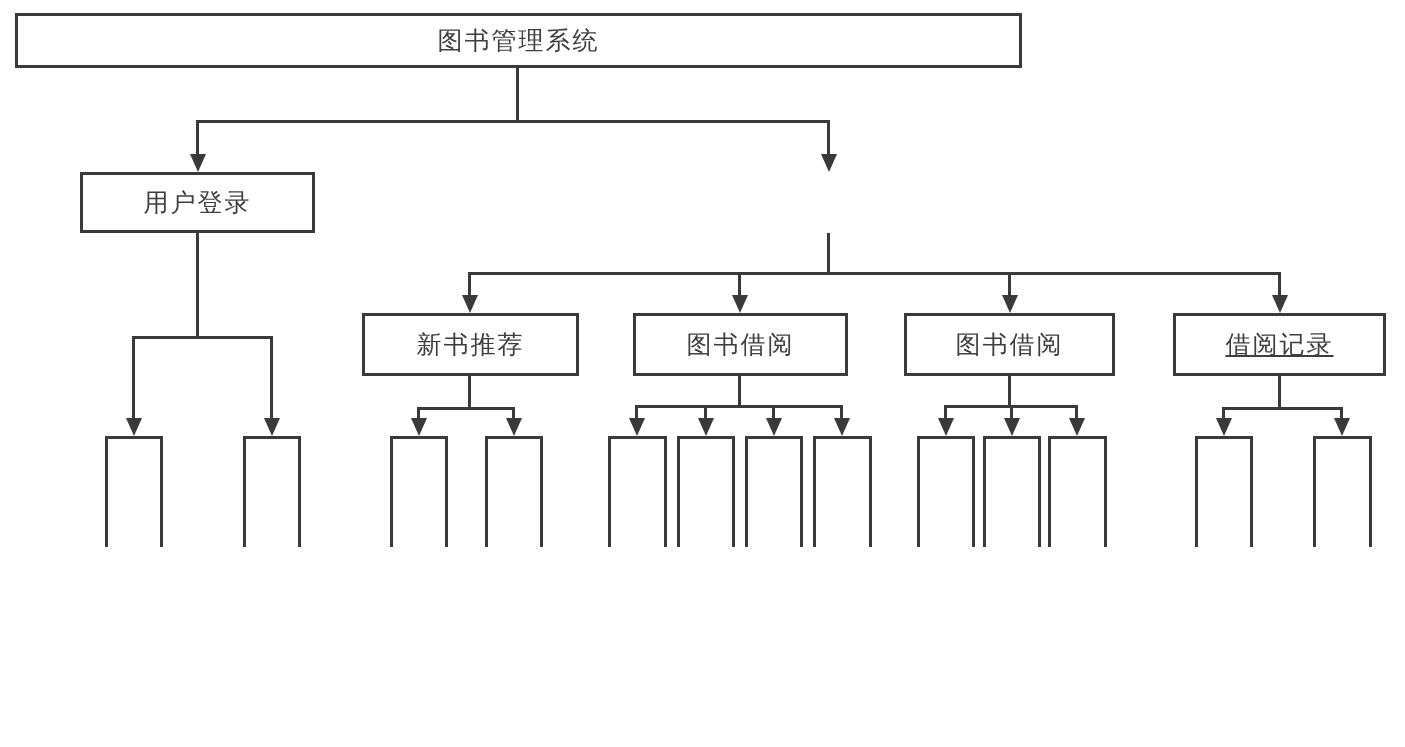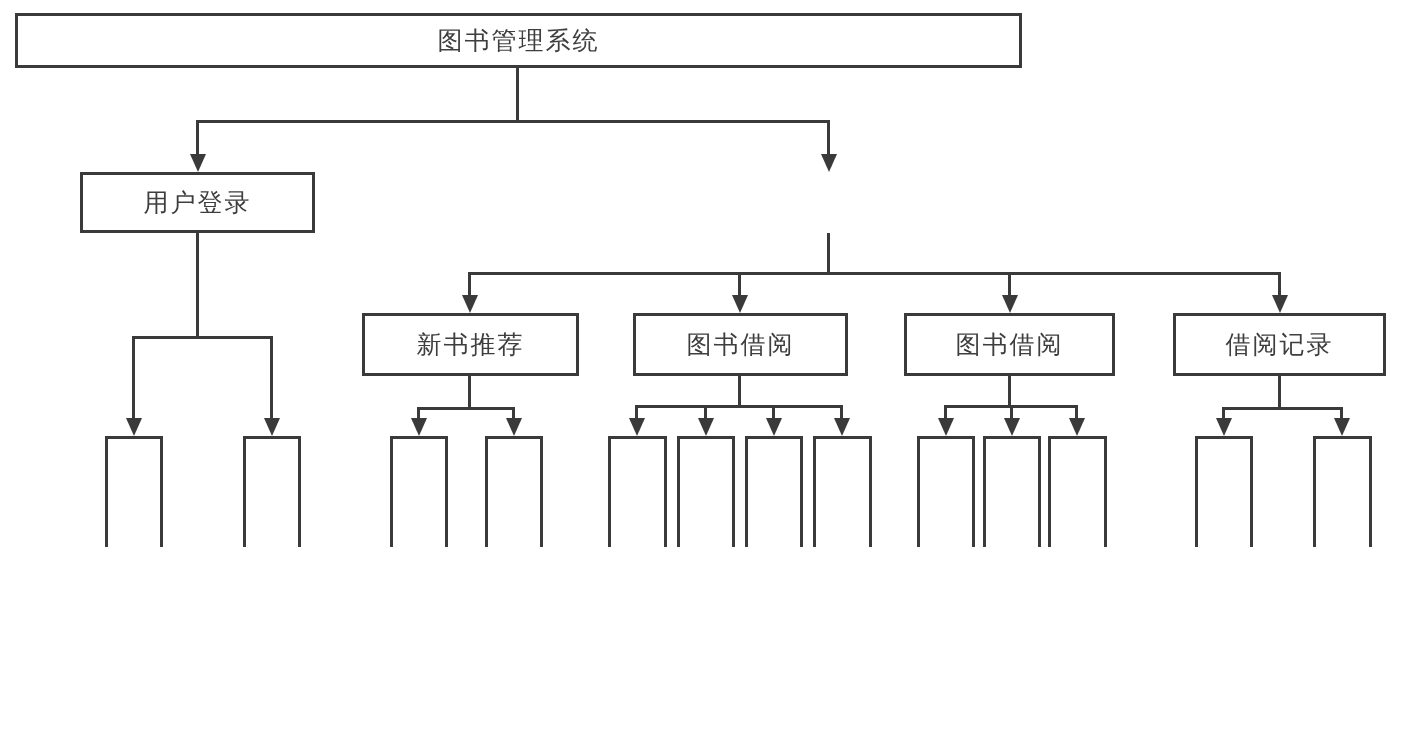--- a/index.html
+++ b/index.html
@@ -71,21 +71,21 @@
 
   <div class="box" style="left:362px; top:313px; width:217px; height:63px;">
     <span>新书推荐</span>
   </div>
   <div class="box" style="left:633px; top:313px; width:215px; height:63px;">
     <span>图书借阅</span>
   </div>
   <div class="box" style="left:904px; top:313px; width:211px; height:63px;">
     <span>图书借阅</span>
   </div>
-  <div class="box" style="left:1173px; top:313px; width:213px; height:63px;">
+  <div class="box" style="left:1173px; top:313px; width:213px; height:63px;text-decoration:underline;">
     <span>借阅记录</span>
   </div>
 
   <div class="vl" style="left:468px; top:376px; height:34px;"></div>
   <div class="hl" style="left:417px; top:407px; width:98px;"></div>
   <div class="vl" style="left:417px; top:407px; height:13px;"></div>
   <div class="tri" style="left:411px; top:418px;"></div>
   <div class="vl" style="left:512px; top:407px; height:13px;"></div>
   <div class="tri" style="left:506px; top:418px;"></div>
 

